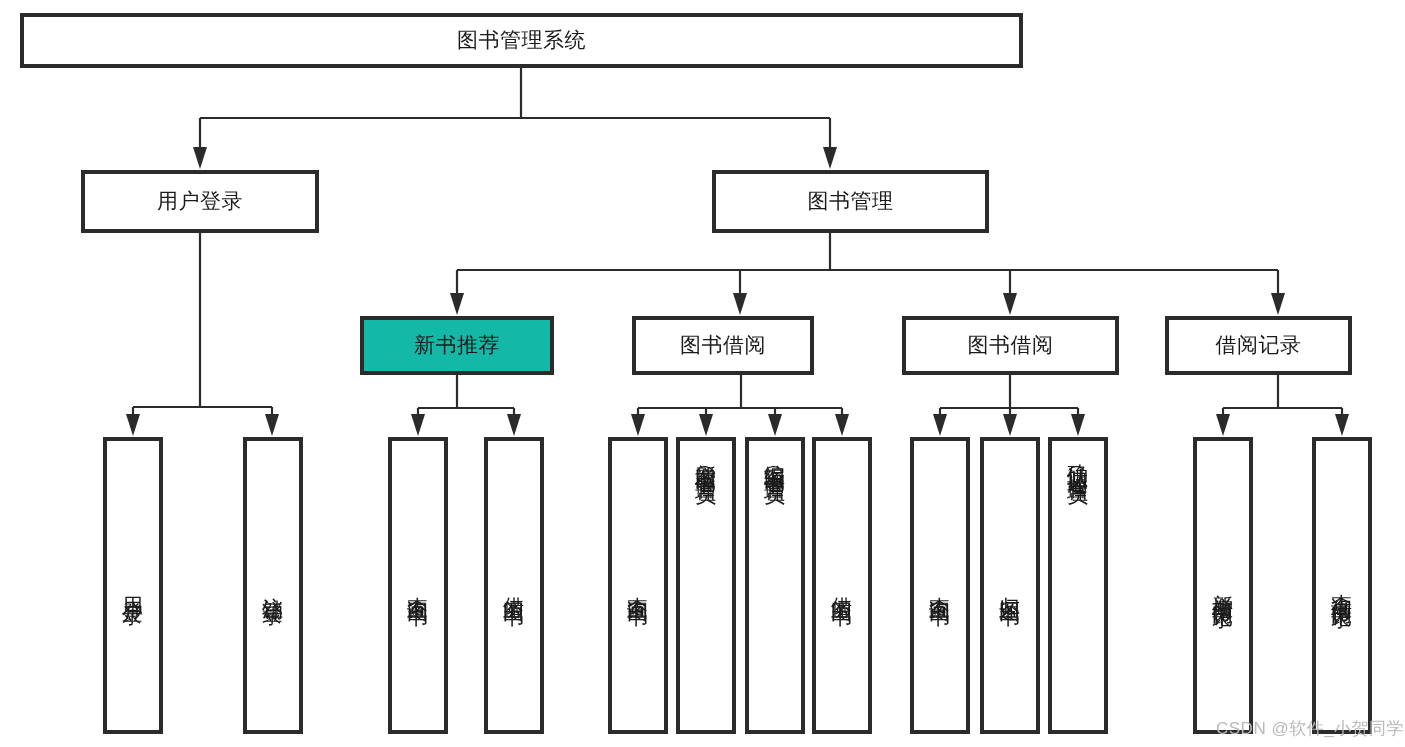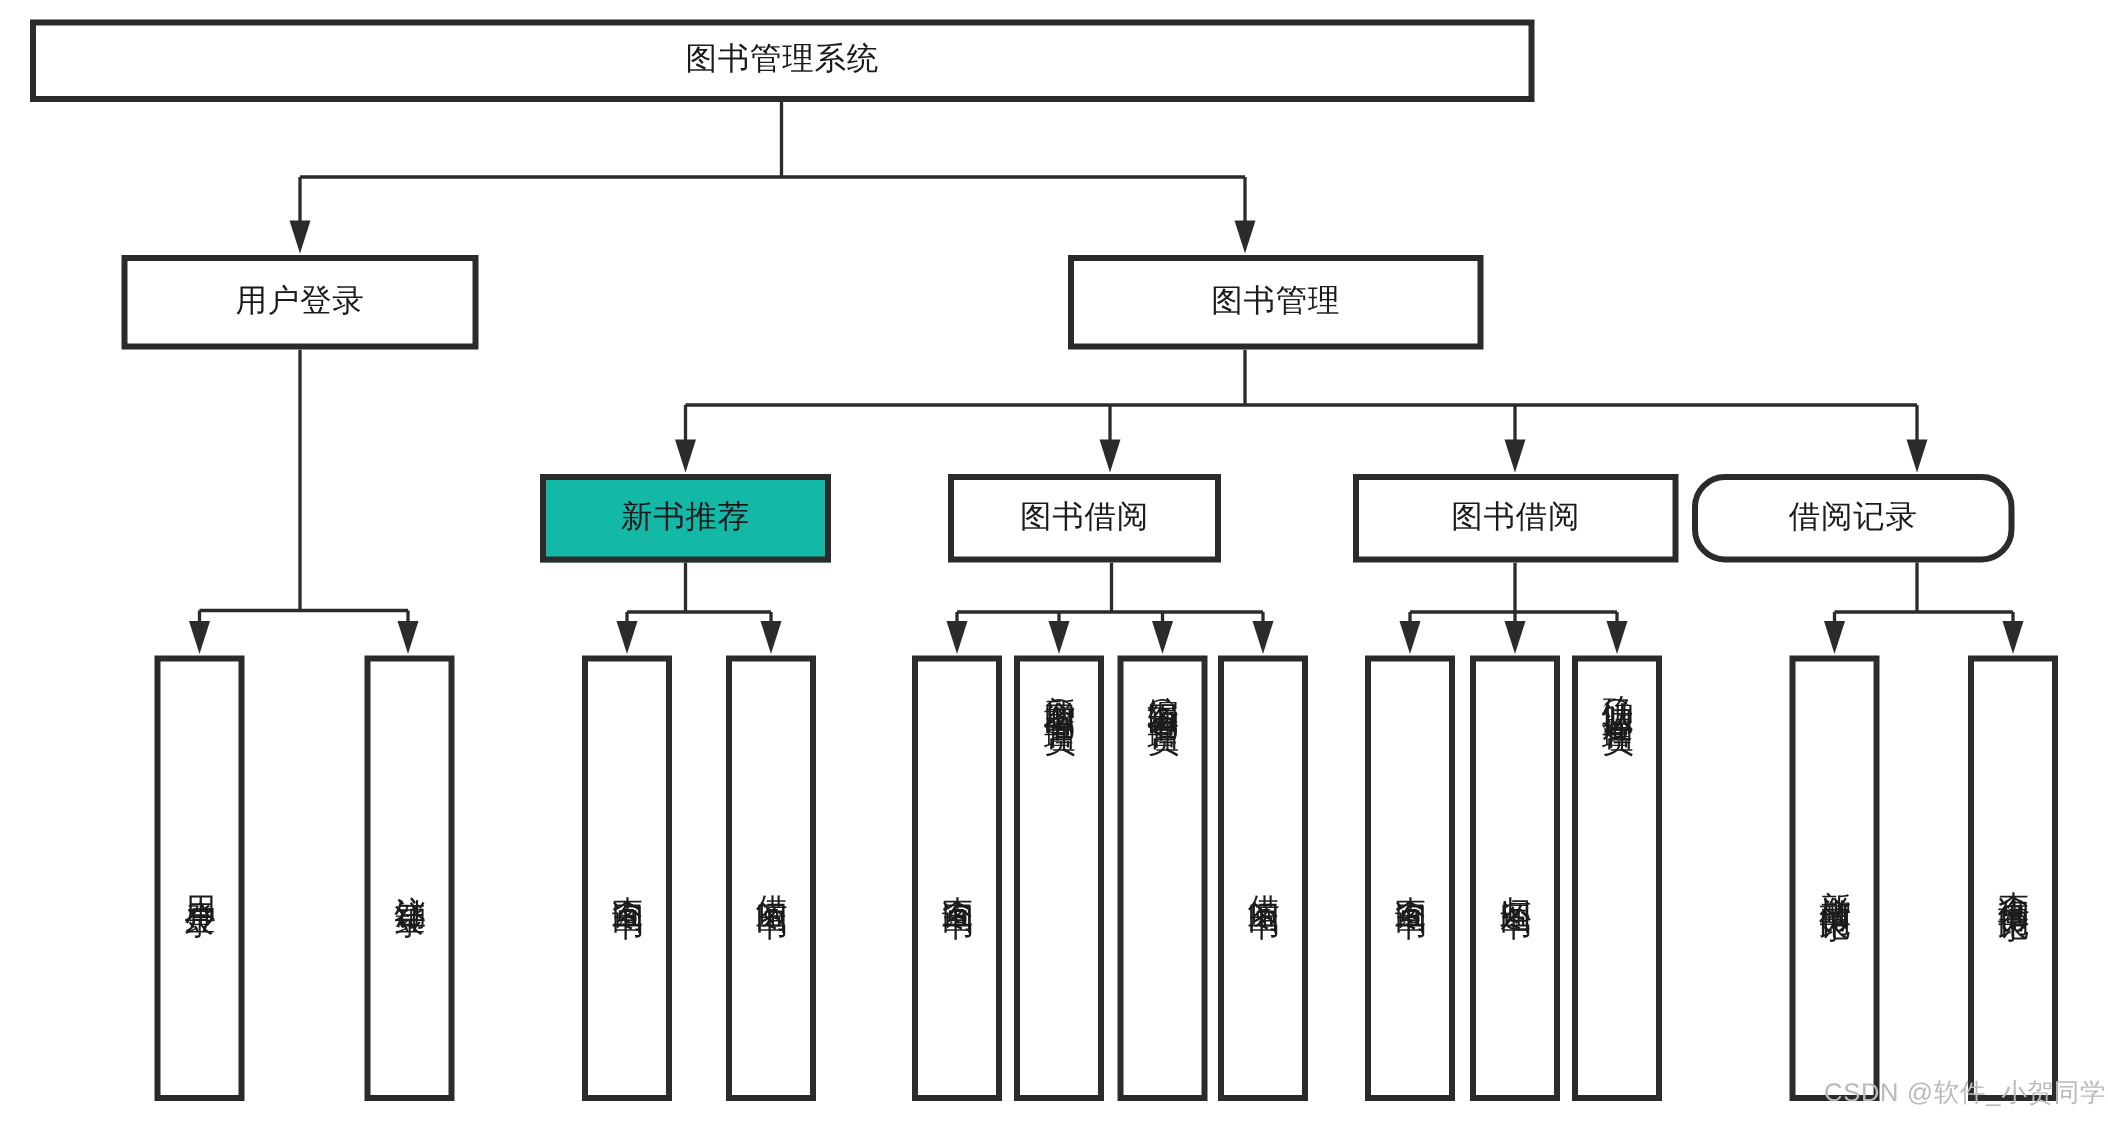--- a/index.html
+++ b/index.html
@@ -139,21 +139,21 @@
       </div>
       <div class="node-box" style="left: 360px; top: 316px; width: 194px; height: 59px; border-color: rgb(43, 43, 43); background: #14b8a6;">
         <span class="node-label-h" style="color: rgb(27, 27, 27);">新书推荐</span>
       </div>
       <div class="node-box" style="left: 632px; top: 316px; width: 182px; height: 59px; border-color: rgb(43, 43, 43); background: rgb(255, 255, 255);">
         <span class="node-label-h" style="color: rgb(27, 27, 27);">图书借阅</span>
       </div>
       <div class="node-box" style="left: 902px; top: 316px; width: 217px; height: 59px; border-color: rgb(43, 43, 43); background: rgb(255, 255, 255);">
         <span class="node-label-h" style="color: rgb(27, 27, 27);">图书借阅</span>
       </div>
-      <div class="node-box" style="left: 1128px; top: 316px; width: 215px; height: 59px; border-color: rgb(43, 43, 43); background: rgb(255, 255, 255); border-radius: 22px;">
+      <div class="node-box" style="left: 1165px; top: 316px; width: 187px; height: 59px; border-color: rgb(43, 43, 43); background: rgb(255, 255, 255);">
         <span class="node-label-h" style="color: rgb(27, 27, 27);">借阅记录</span>
       </div>
       <div class="node-box vertical centered" style="left: 103px; top: 437px; width: 60px; height: 297px; border-color: rgb(43, 43, 43); background: rgb(255, 255, 255);">
         <span class="node-label-v" style="color: rgb(27, 27, 27);">用户登录</span>
       </div>
       <div class="node-box vertical centered" style="left: 243px; top: 437px; width: 60px; height: 297px; border-color: rgb(43, 43, 43); background: rgb(255, 255, 255);">
         <span class="node-label-v" style="color: rgb(27, 27, 27);">注销登录</span>
       </div>
       <div class="node-box vertical centered" style="left: 388px; top: 437px; width: 60px; height: 297px; border-color: rgb(43, 43, 43); background: rgb(255, 255, 255);">
         <span class="node-label-v" style="color: rgb(27, 27, 27);">查询图书</span>

